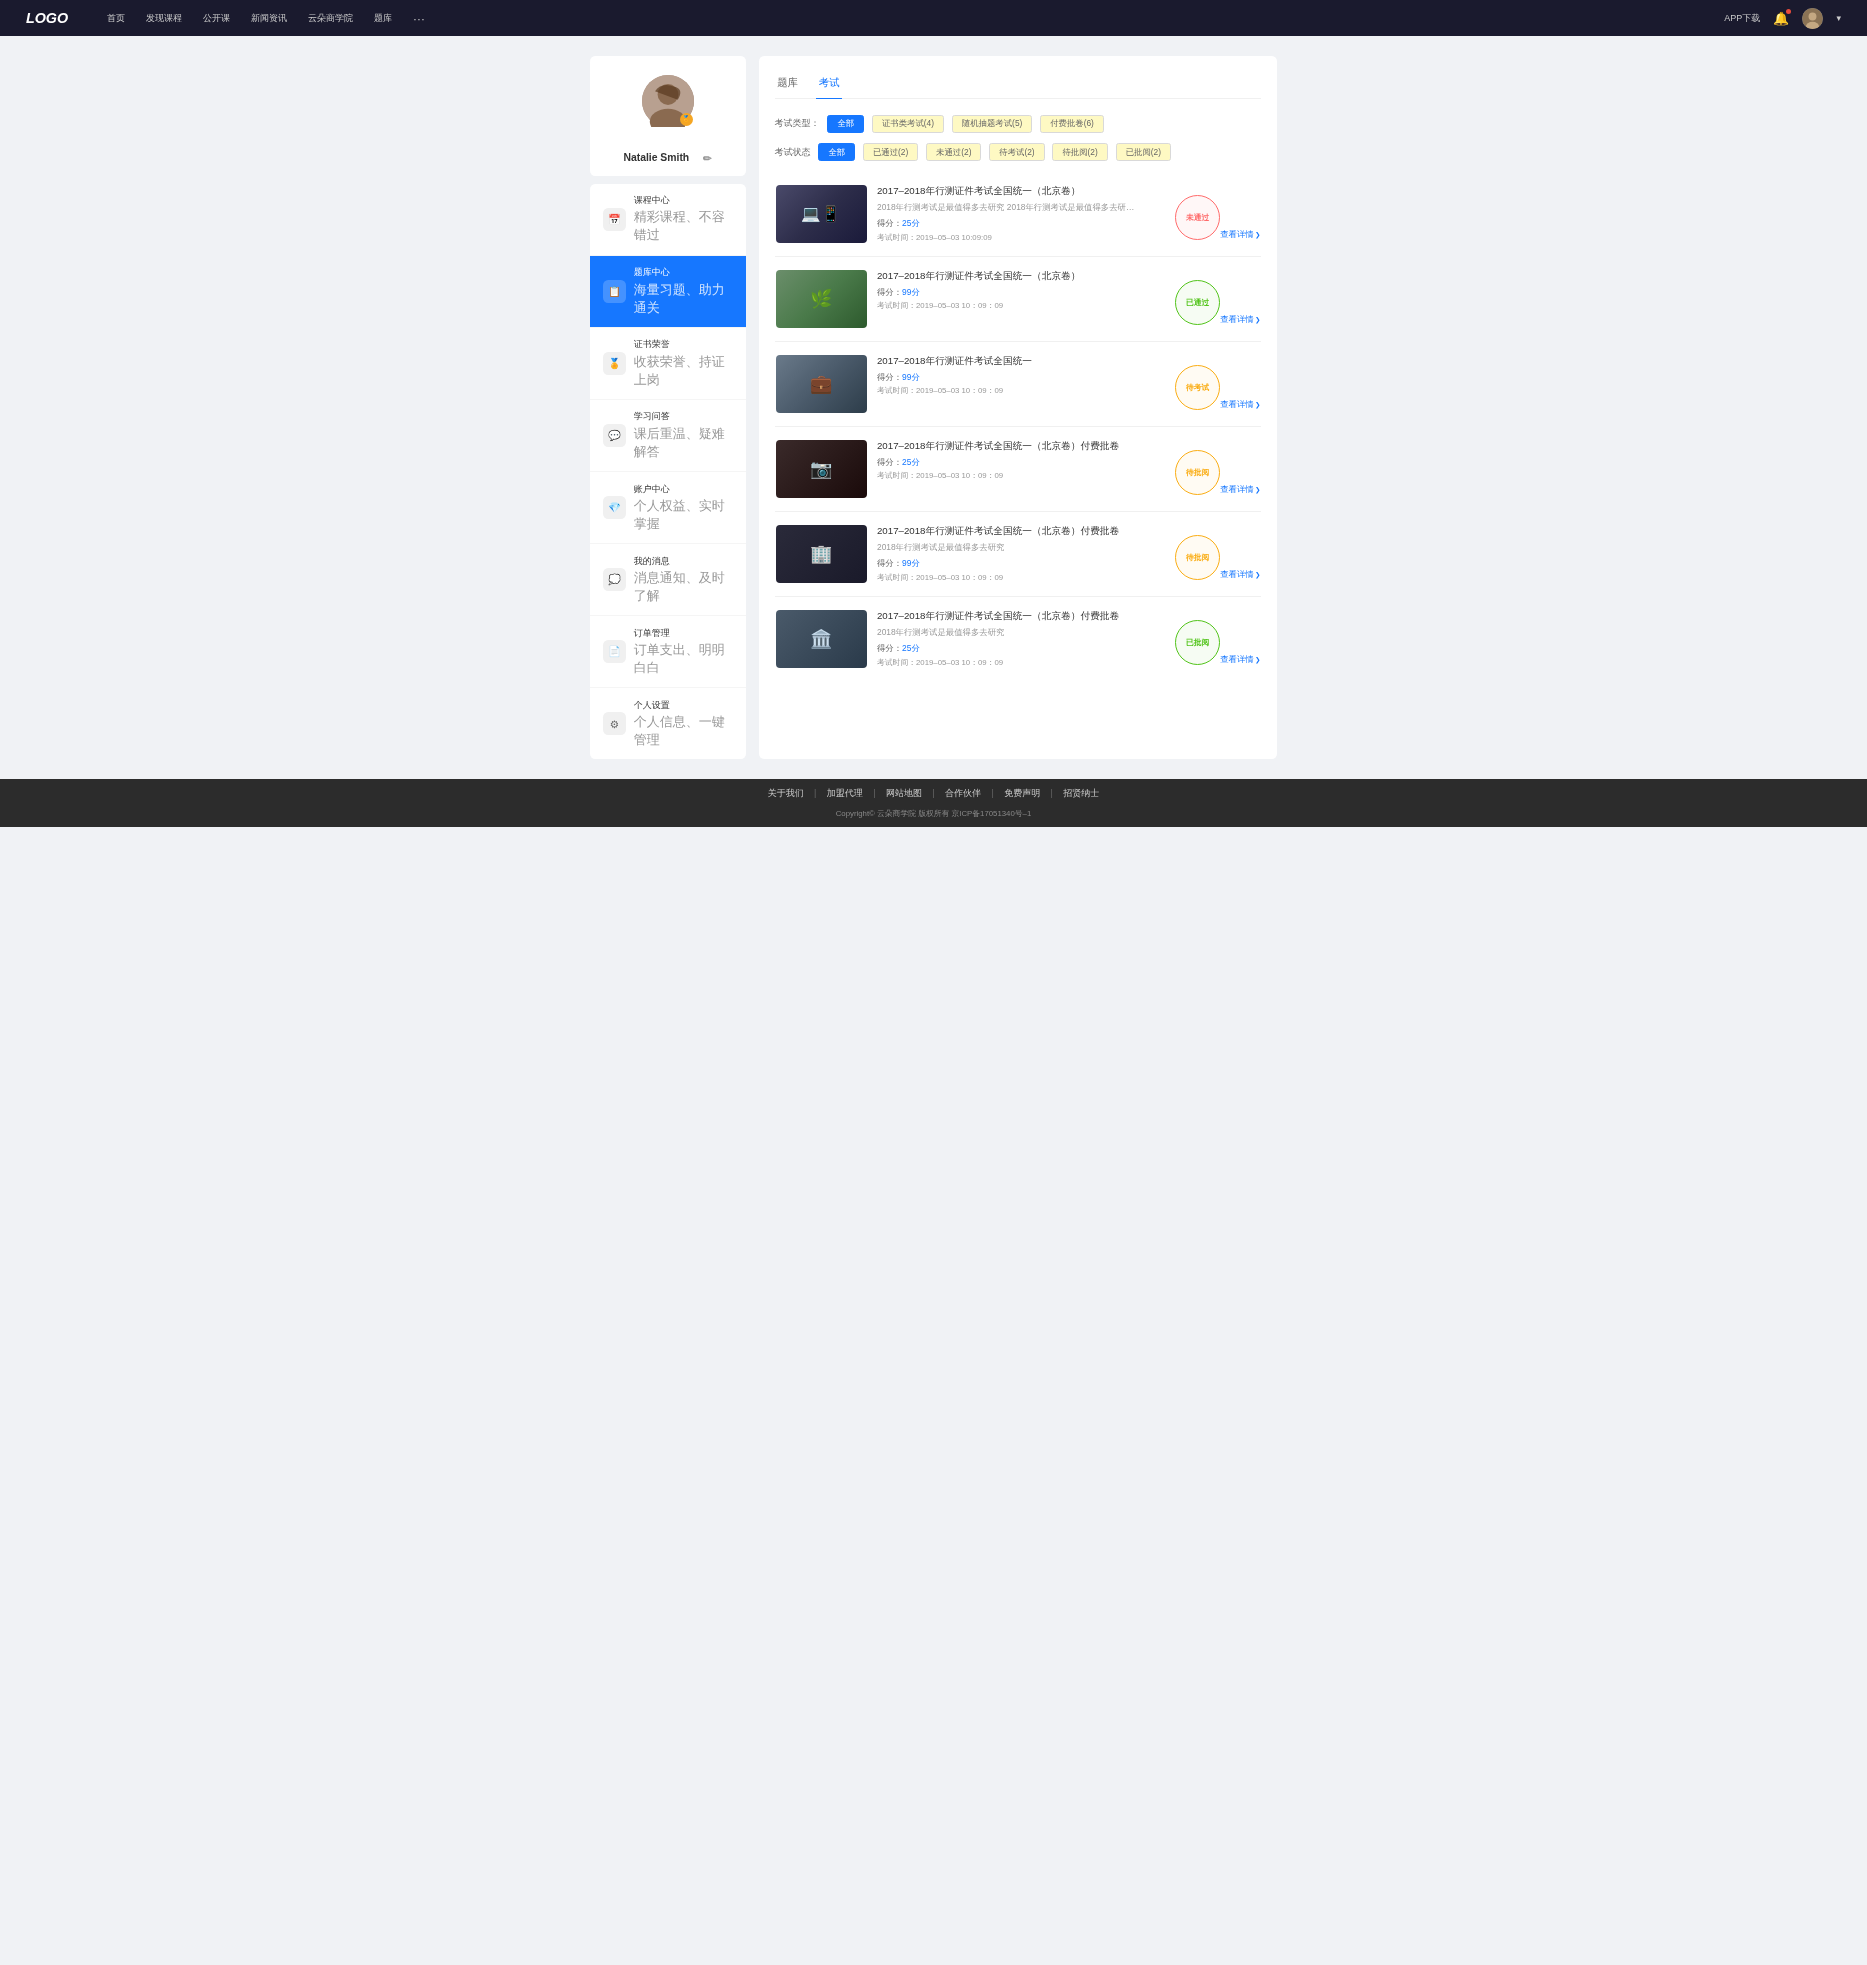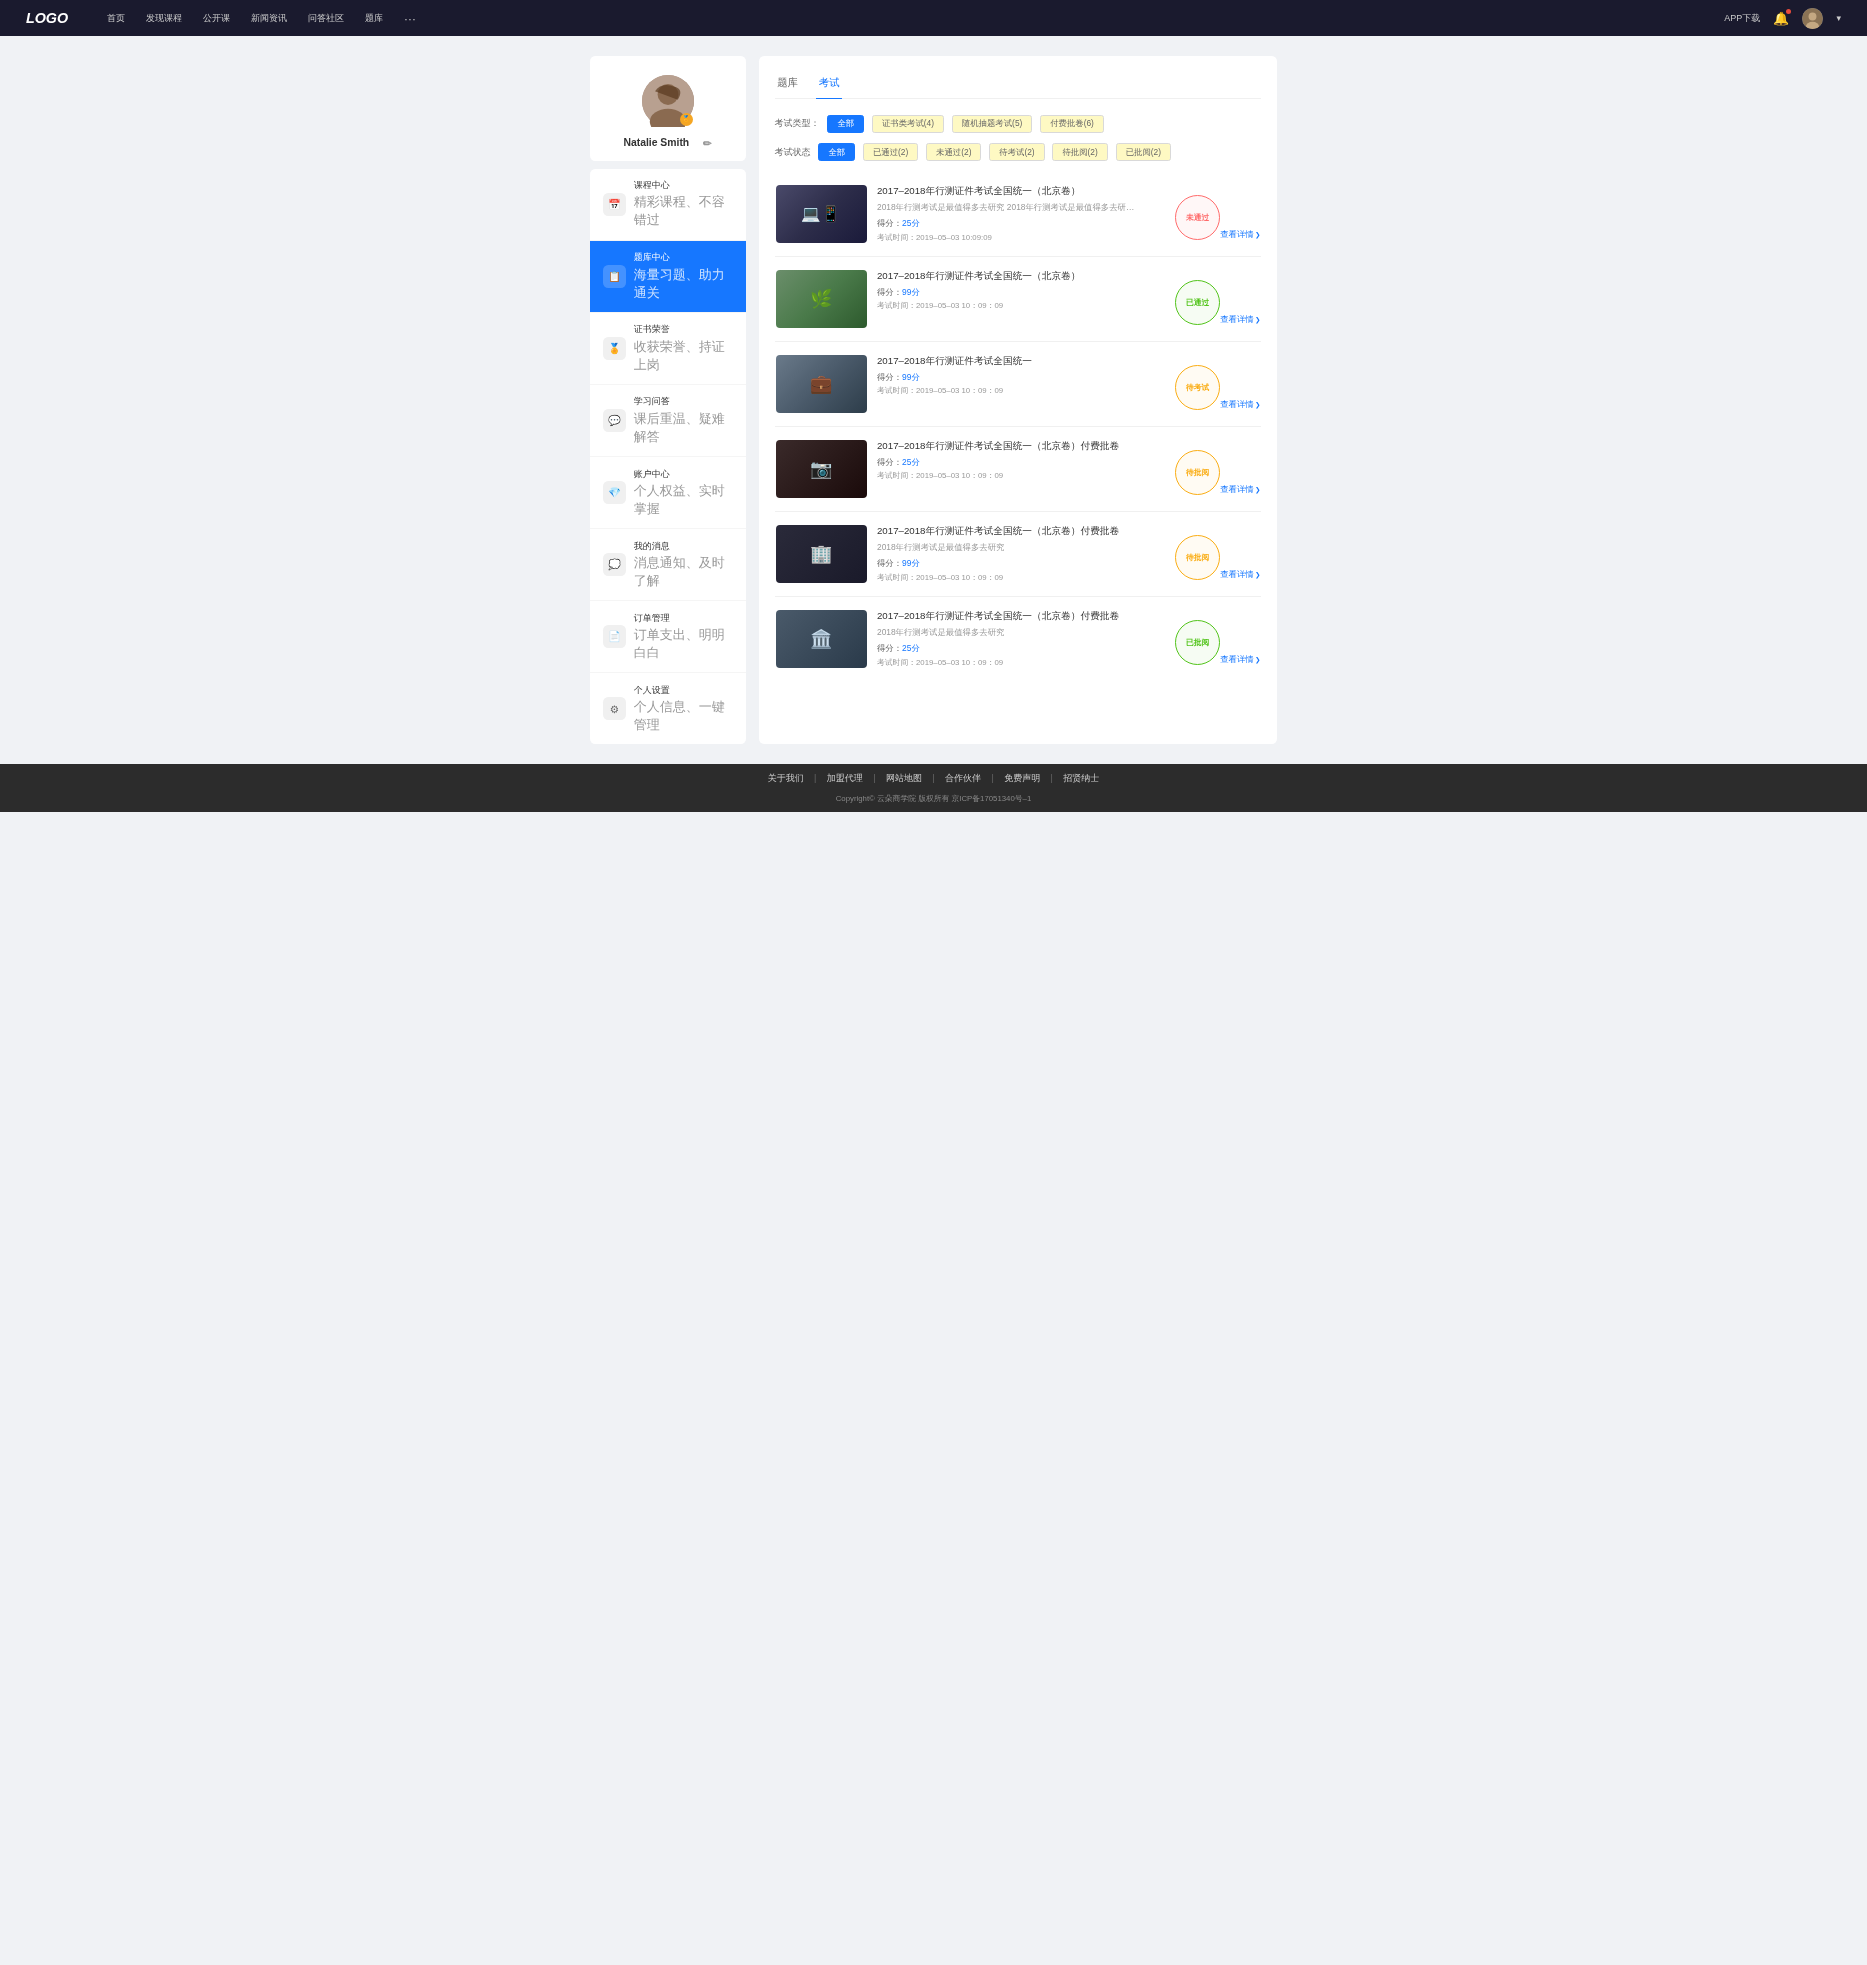--- a/index.html
+++ b/index.html
@@ -21,21 +21,21 @@
     .navbar-chevron { color: #ccc; cursor: pointer; }
 
     
     .main-container { max-width: 713px; margin: 19.5px auto; display: flex; gap: 13px; padding: 0 13px; }
 
     
     .sidebar { width: 156px; flex-shrink: 0; }
     .sidebar-profile { background: #fff; border-radius: 5.2px; padding: 19.5px 13px 13px; text-align: center; margin-bottom: 7.8px; }
     .profile-avatar-placeholder { width: 52px; height: 52px; border-radius: 50%; background: linear-gradient(135deg, #b8a090, #8a7060); display: flex; align-items: center; justify-content: center; font-size: 21px; color: #fff; }
     .profile-badge { position: absolute; bottom: 1.3px; right: 1.3px; background: #f5a623; border-radius: 50%; width: 13px; height: 13px; display: flex; align-items: center; justify-content: center; }
-    .profile-name { font-size: 10.4px; font-weight: 600; color: #333; display: flex; align-items: center; justify-content: center; gap: 13px; margin-top: 8px; }
+    .profile-name { font-size: 10.4px; font-weight: 600; color: #333; display: flex; align-items: center; justify-content: center; gap: 13px; margin-top: 23px; }
     .profile-edit-icon { width: 10.4px; height: 10.4px; color: #999; cursor: pointer; }
 
     .sidebar-menu { background: #fff; border-radius: 5.2px; overflow: hidden; }
     .sidebar-item { display: flex; align-items: center; padding: 10.4px 13px; cursor: pointer; border-bottom: 0.6px solid #f5f5f5; transition: background 0.2s; }
     .sidebar-item:last-child { border-bottom: none; }
     .sidebar-item.active { background: #1677ff; }
     .sidebar-item.active .sidebar-item-icon { color: #fff; }
     .sidebar-item.active .sidebar-item-title { color: #fff; }
     .sidebar-item.active .sidebar-item-subtitle { color: rgba(255,255,255,0.8); }
     .sidebar-item-icon { width: 23px; height: 23px; border-radius: 5.2px; background: #f0f0f0; display: flex; align-items: center; justify-content: center; margin-right: 7.8px; color: #666; font-size: 10.4px; flex-shrink: 0; }
@@ -101,21 +101,21 @@
 </head>
 <body>
 
 <nav class="navbar">
   <div class="navbar-logo">LOGO</div>
   <div class="navbar-links">
     <a>首页</a>
     <a>发现课程</a>
     <a>公开课</a>
     <a>新闻资讯</a>
-    <a>问答社区</a>
+    <a>云朵商学院</a>
     <a>题库</a>
     <span class="more">···</span>
   </div>
   <div class="navbar-right">
     <span class="navbar-app">APP下载</span>
     <div class="navbar-bell">
       <span class="navbar-bell-icon">🔔</span>
       <span class="navbar-bell-dot"></span>
     </div>
     <div class="navbar-avatar">

